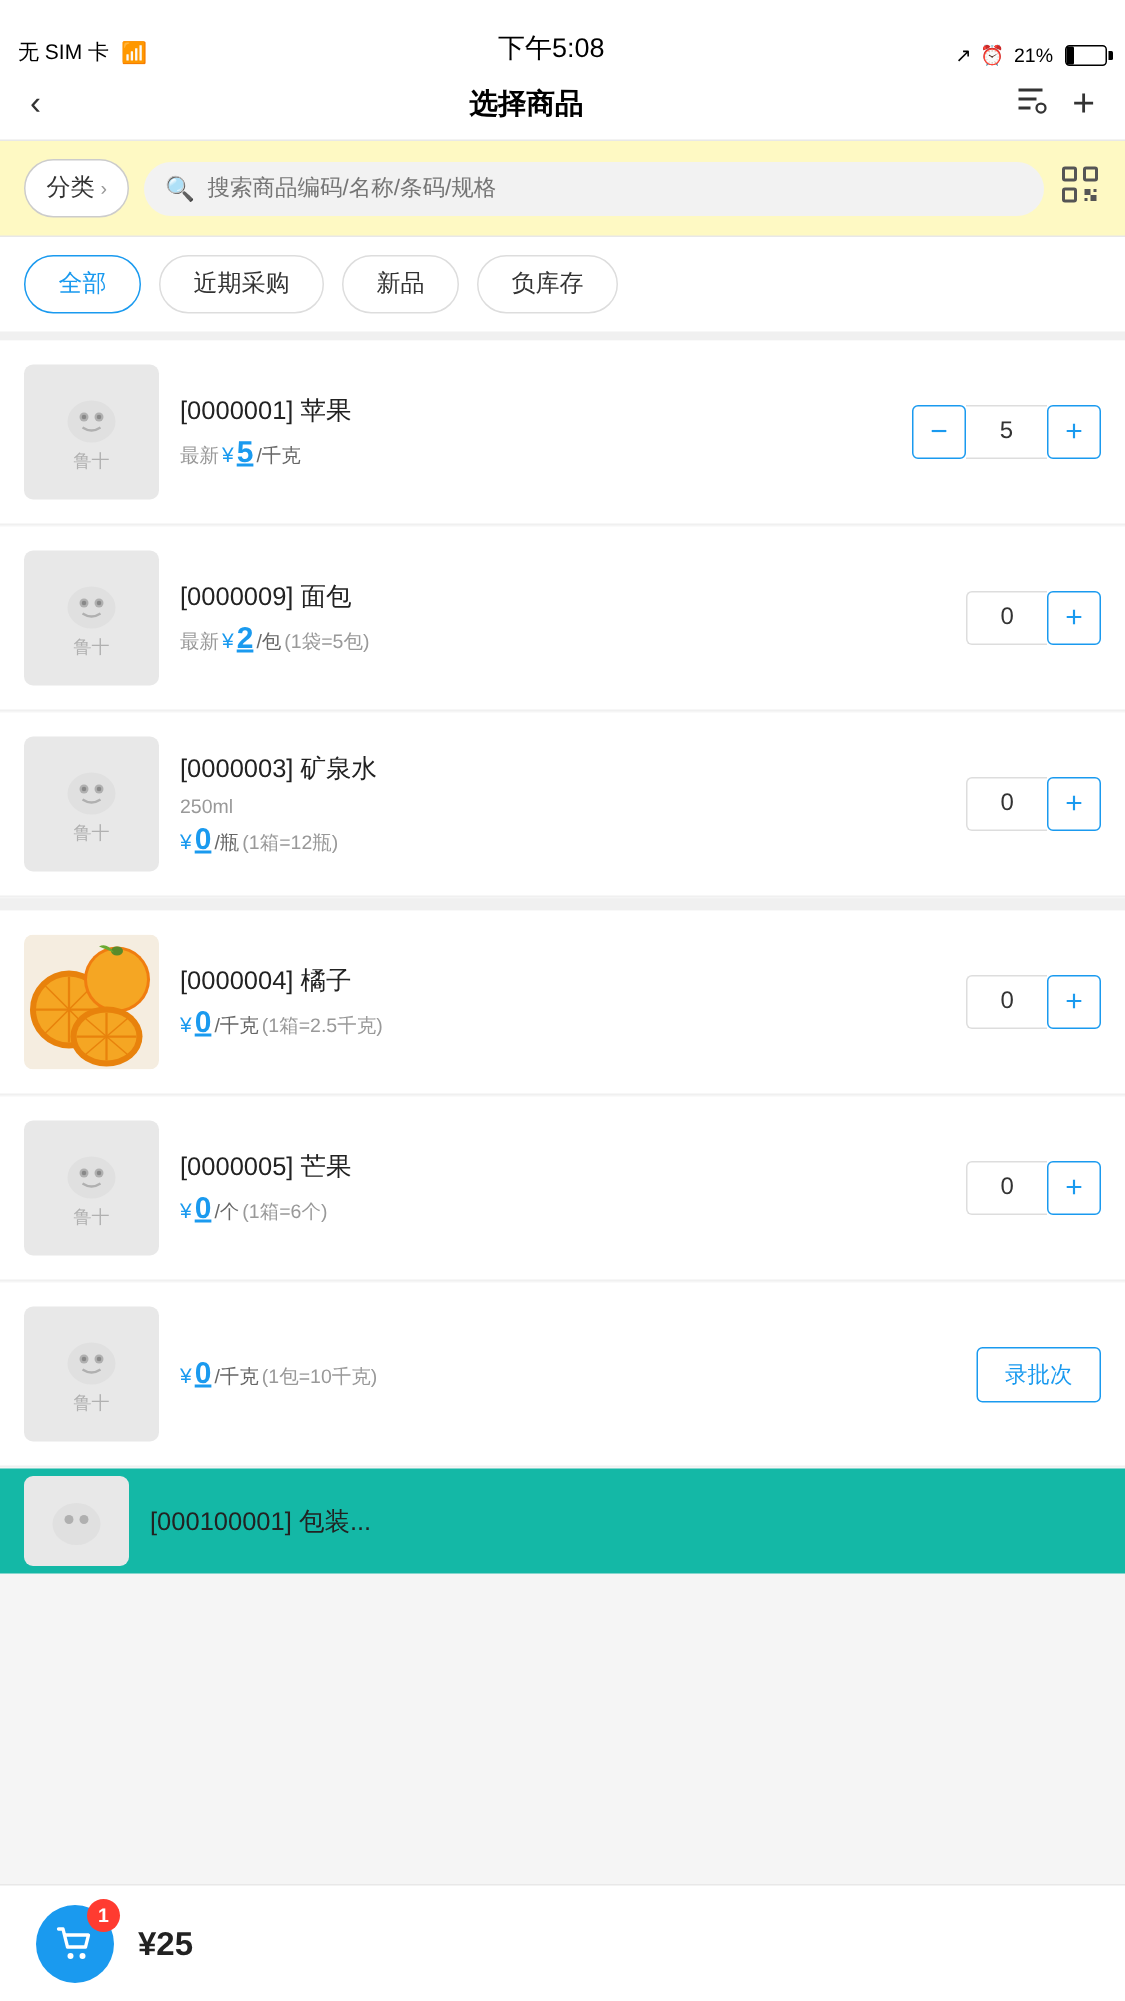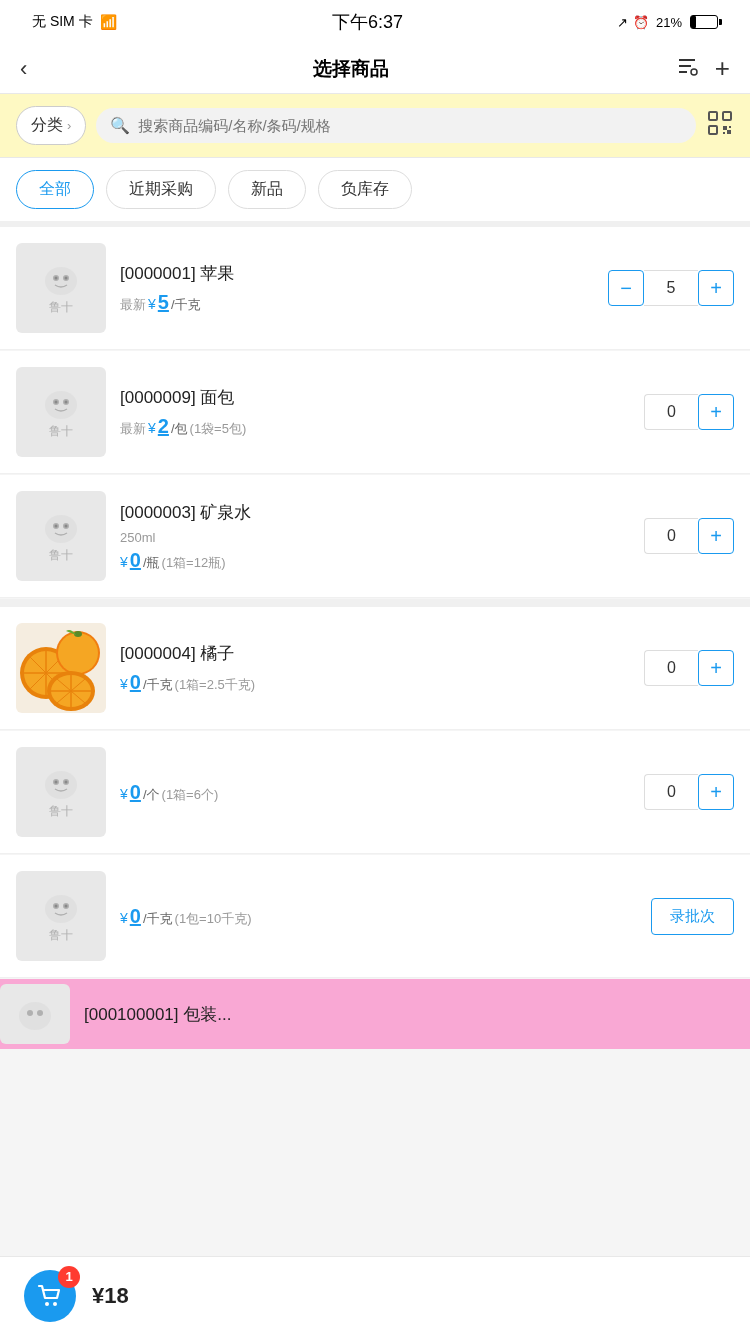--- a/index.html
+++ b/index.html
@@ -11,23 +11,23 @@
       min-height: 1334px;
       position: relative;
       overflow-x: hidden;
     }
 
     
     .status-bar {
       height: 44px;
       background: #fff;
       display: flex;
-      align-items: center;
+      align-items: flex-end;
       justify-content: space-between;
-      padding: 0 32px;
+      padding: 0 12px;
       font-size: 15px;
     }
     .status-left { font-size: 14px; color: #000; display: flex; align-items: center; gap: 8px; }
     .status-center { font-size: 18px; font-weight: 500; color: #000; }
     .status-right { font-size: 13px; color: #000; display: flex; align-items: center; gap: 6px; }
     .battery-bar {
       display: inline-block;
       width: 28px; height: 14px;
       border: 1.5px solid #000;
       border-radius: 3px;
@@ -257,21 +257,22 @@
       border-radius: 4px;
       color: #1a9aef;
       font-size: 15px;
       background: #fff;
       cursor: pointer;
       flex-shrink: 0;
     }
 
     
     .product-item-partial {
-      background: #f9a8d4;
+      background: #14b8a6;
+      padding: 16px;
       display: flex;
       align-items: center;
       gap: 14px;
       height: 70px;
       overflow: hidden;
     }
     .product-name-partial {
       font-size: 17px;
       color: #222;
     }
@@ -360,21 +361,21 @@
     }
   </style>
 </head>
 <body>
 
 <div class="status-bar">
   <div class="status-left">
     <span>无 SIM 卡</span>
     <span>📶</span>
   </div>
-  <div class="status-center">下午6:37</div>
+  <div class="status-center">下午5:08</div>
   <div class="status-right">
     <span>↗</span>
     <span>⏰</span>
     <span>21%</span>
     <div class="battery-bar">
       <div class="battery-fill"></div>
     </div>
   </div>
 </div>
 
@@ -568,20 +569,21 @@
           <circle cx="15" cy="17" r="3" fill="#b0b0b0"></circle>
           <circle cx="25" cy="17" r="3" fill="#b0b0b0"></circle>
           <circle cx="15" cy="17" r="1.5" fill="#888"></circle>
           <circle cx="25" cy="17" r="1.5" fill="#888"></circle>
           <path d="M14 24 Q20 28 26 24" stroke="#b0b0b0" stroke-width="1.5" fill="none"></path>
         </svg>
         <span class="owl-text">鲁十</span>
       </div>
     </div>
     <div class="product-info">
+      <div class="product-name">[0000005] 芒果</div>
       <div class="product-price">
         <span class="currency">¥</span>
         <span class="amount">0</span>
         <span class="unit">/个</span>
         <span class="extra">(1箱=6个)</span>
       </div>
     </div>
     <div class="qty-control">
       <input class="qty-input" type="text" value="0" style="border-left: 1px solid rgb(221, 221, 221); border-radius: 4px 0px 0px 4px;">
       <button class="qty-btn">+</button>
@@ -633,15 +635,15 @@
 <div class="bottom-bar">
   <div class="cart-section">
     <div class="cart-icon-wrap">
       <svg viewBox="0 0 28 28" fill="none">
         <path d="M3 4h3l3 12h12l2-8H8" stroke="#fff" stroke-width="2.2" stroke-linecap="round" stroke-linejoin="round"></path>
         <circle cx="11" cy="22" r="2" fill="#fff"></circle>
         <circle cx="19" cy="22" r="2" fill="#fff"></circle>
       </svg>
       <div class="cart-badge">1</div>
     </div>
-    <span class="cart-total">¥18</span>
+    <span class="cart-total">¥25</span>
   </div>
 </div>
 
 </body></html>

